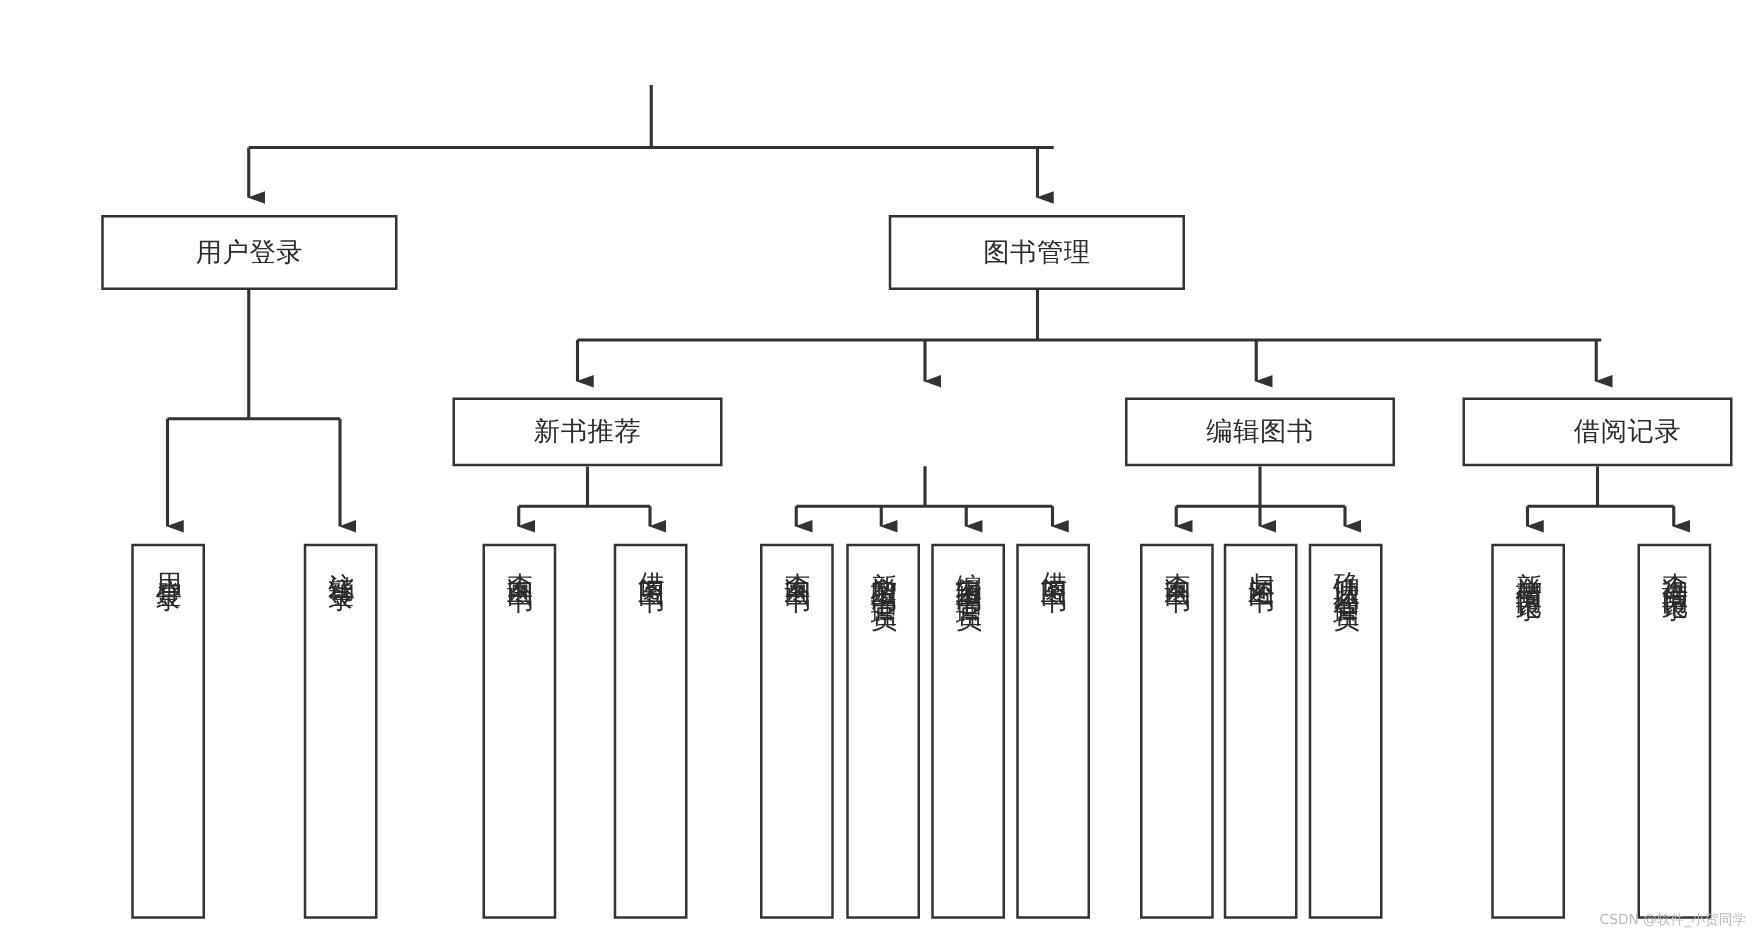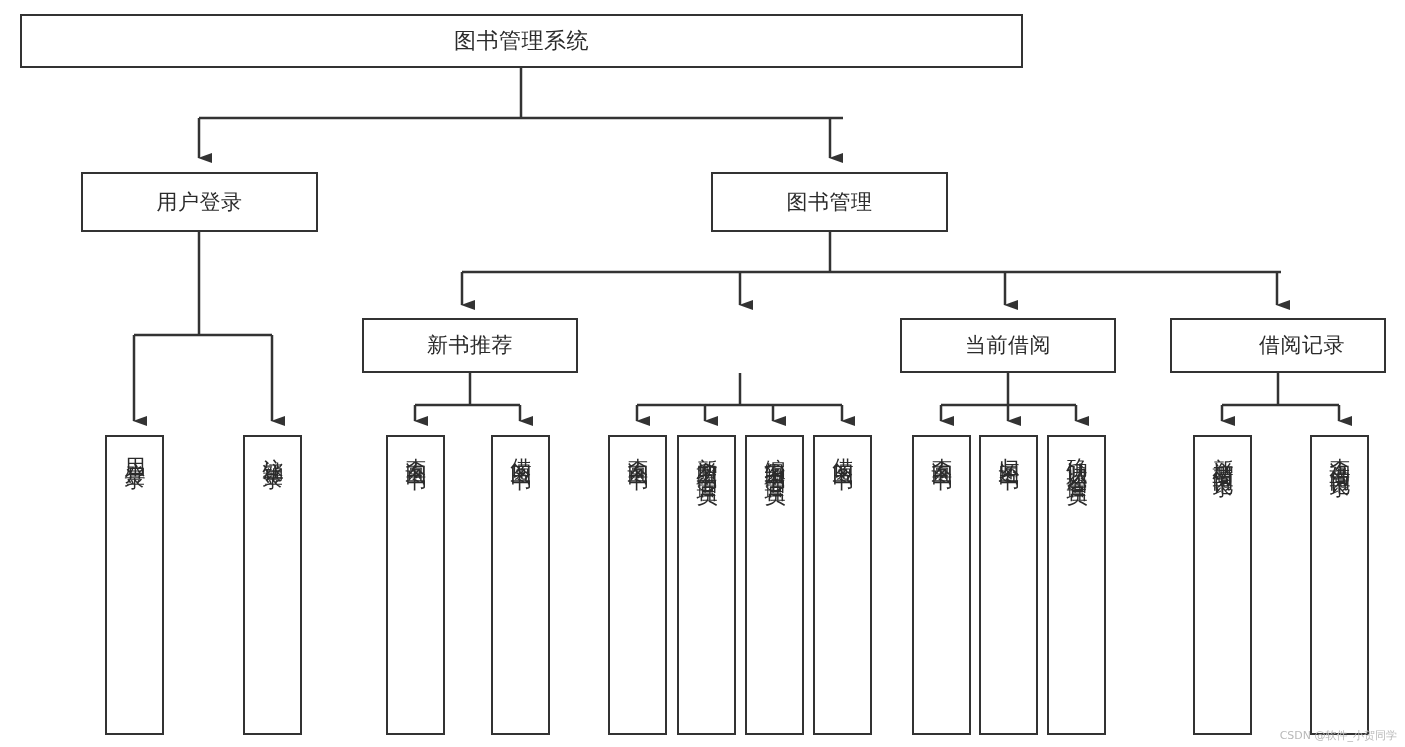--- a/index.html
+++ b/index.html
@@ -123,39 +123,36 @@
       <path d="M 1008 405 L 1008 421" marker-end="url(#arrow)"></path>
       <path d="M 1076 405 L 1076 421" marker-end="url(#arrow)"></path>
 
       <path d="M 1278 373 L 1278 405"></path>
       <path d="M 1222 405 L 1339 405"></path>
       <path d="M 1222 405 L 1222 421" marker-end="url(#arrow)"></path>
       <path d="M 1339 405 L 1339 421" marker-end="url(#arrow)"></path>
     </g>
   </svg>
 
-  <div class="node horiz root" style="left:20px; top:14px; width:1003px; height:54px;">
-    <span class="label">图书管理系统</span>
-  </div>
 
   <div class="node horiz" style="left:81px; top:172px; width:237px; height:60px;">
     <span class="label">用户登录</span>
   </div>
 
   <div class="node horiz" style="left:362px; top:318px; width:216px; height:55px;">
     <span class="label">新书推荐</span>
   </div>
 
   <div class="node horiz" style="left:711px; top:172px; width:237px; height:60px;">
     <span class="label">图书管理</span>
   </div>
 
 
   <div class="node horiz" style="left:900px; top:318px; width:216px; height:55px;">
-    <span class="label">当前借阅</span>
+    <span class="label">编辑图书</span>
   </div>
 
   <div class="node horiz" style="left:1170px; top:318px; width:216px; height:55px;padding-left:48px;">
     <span class="label">借阅记录</span>
   </div>
 
   <div class="node vert" style="left:105px; top:435px; width:59px; height:300px;">
     <span class="label">用户登录</span>
   </div>
 

